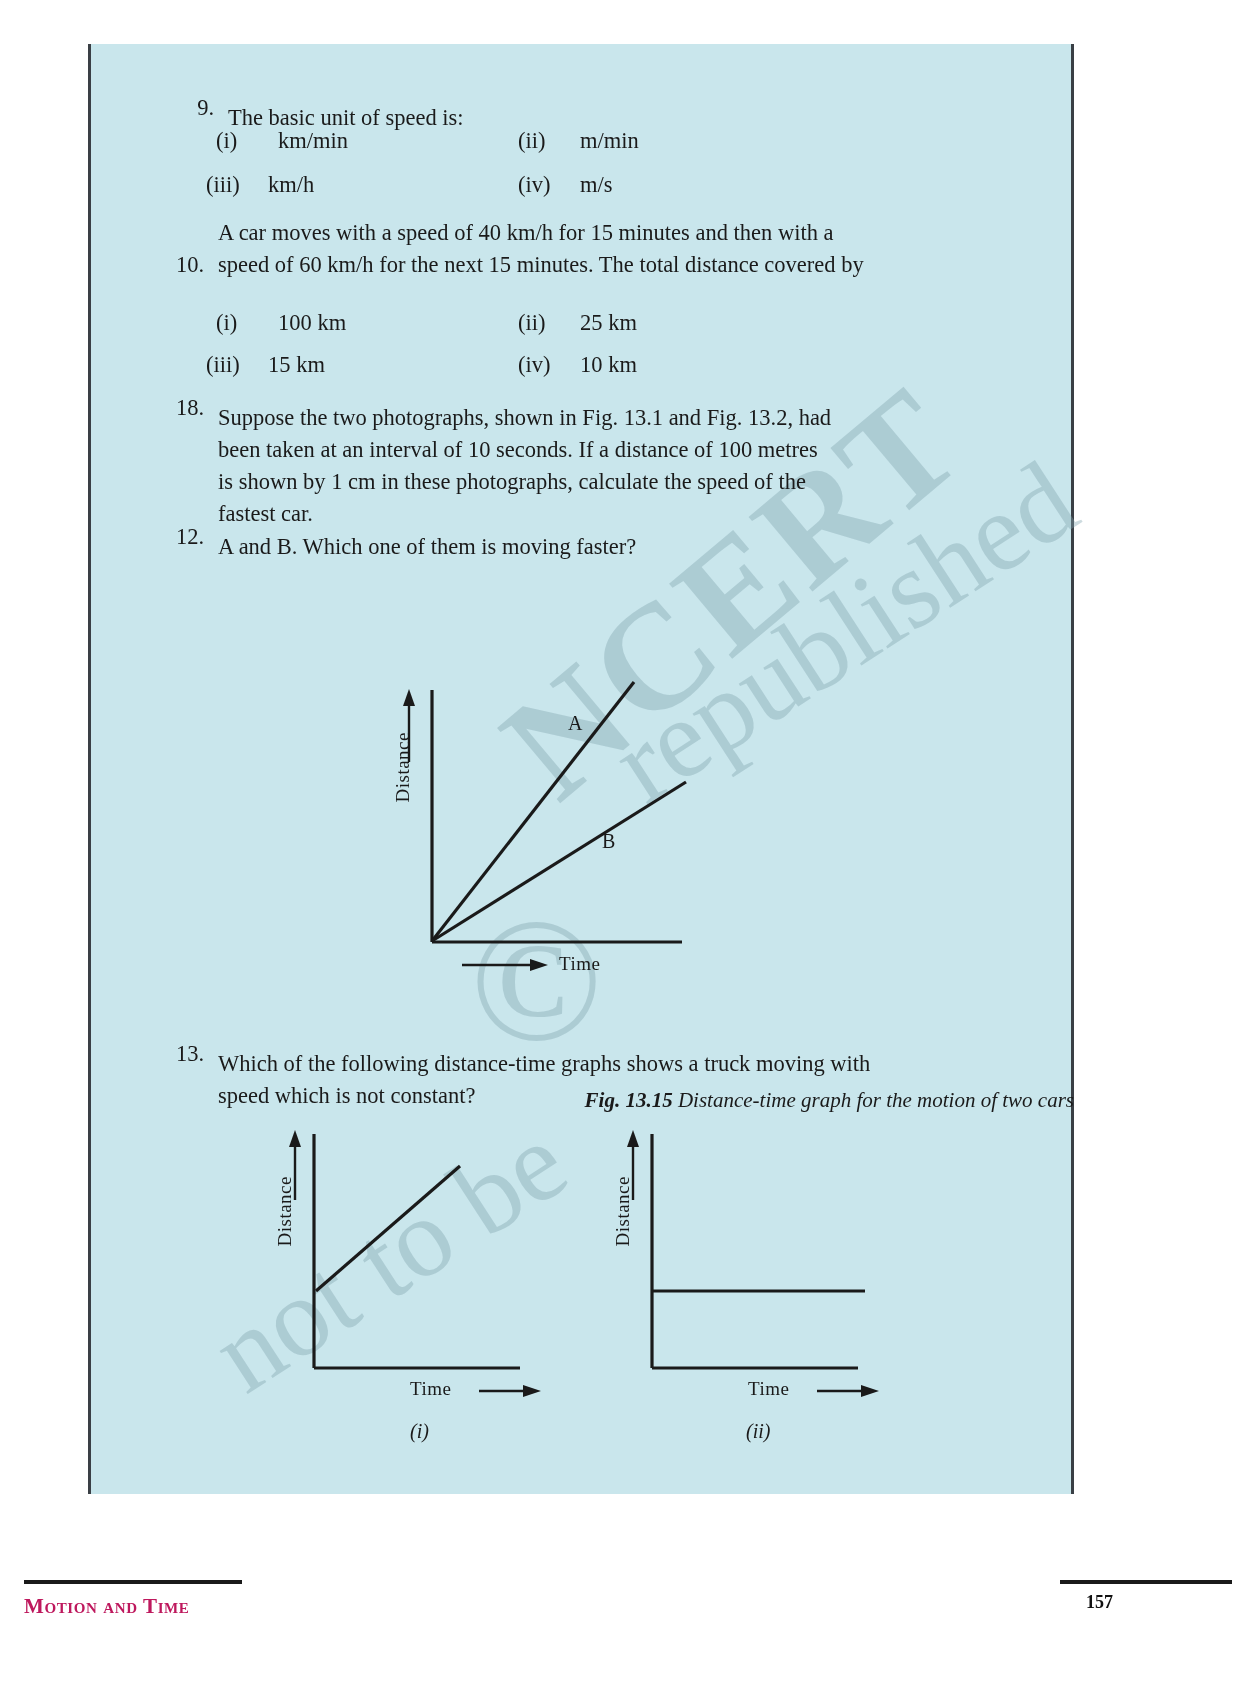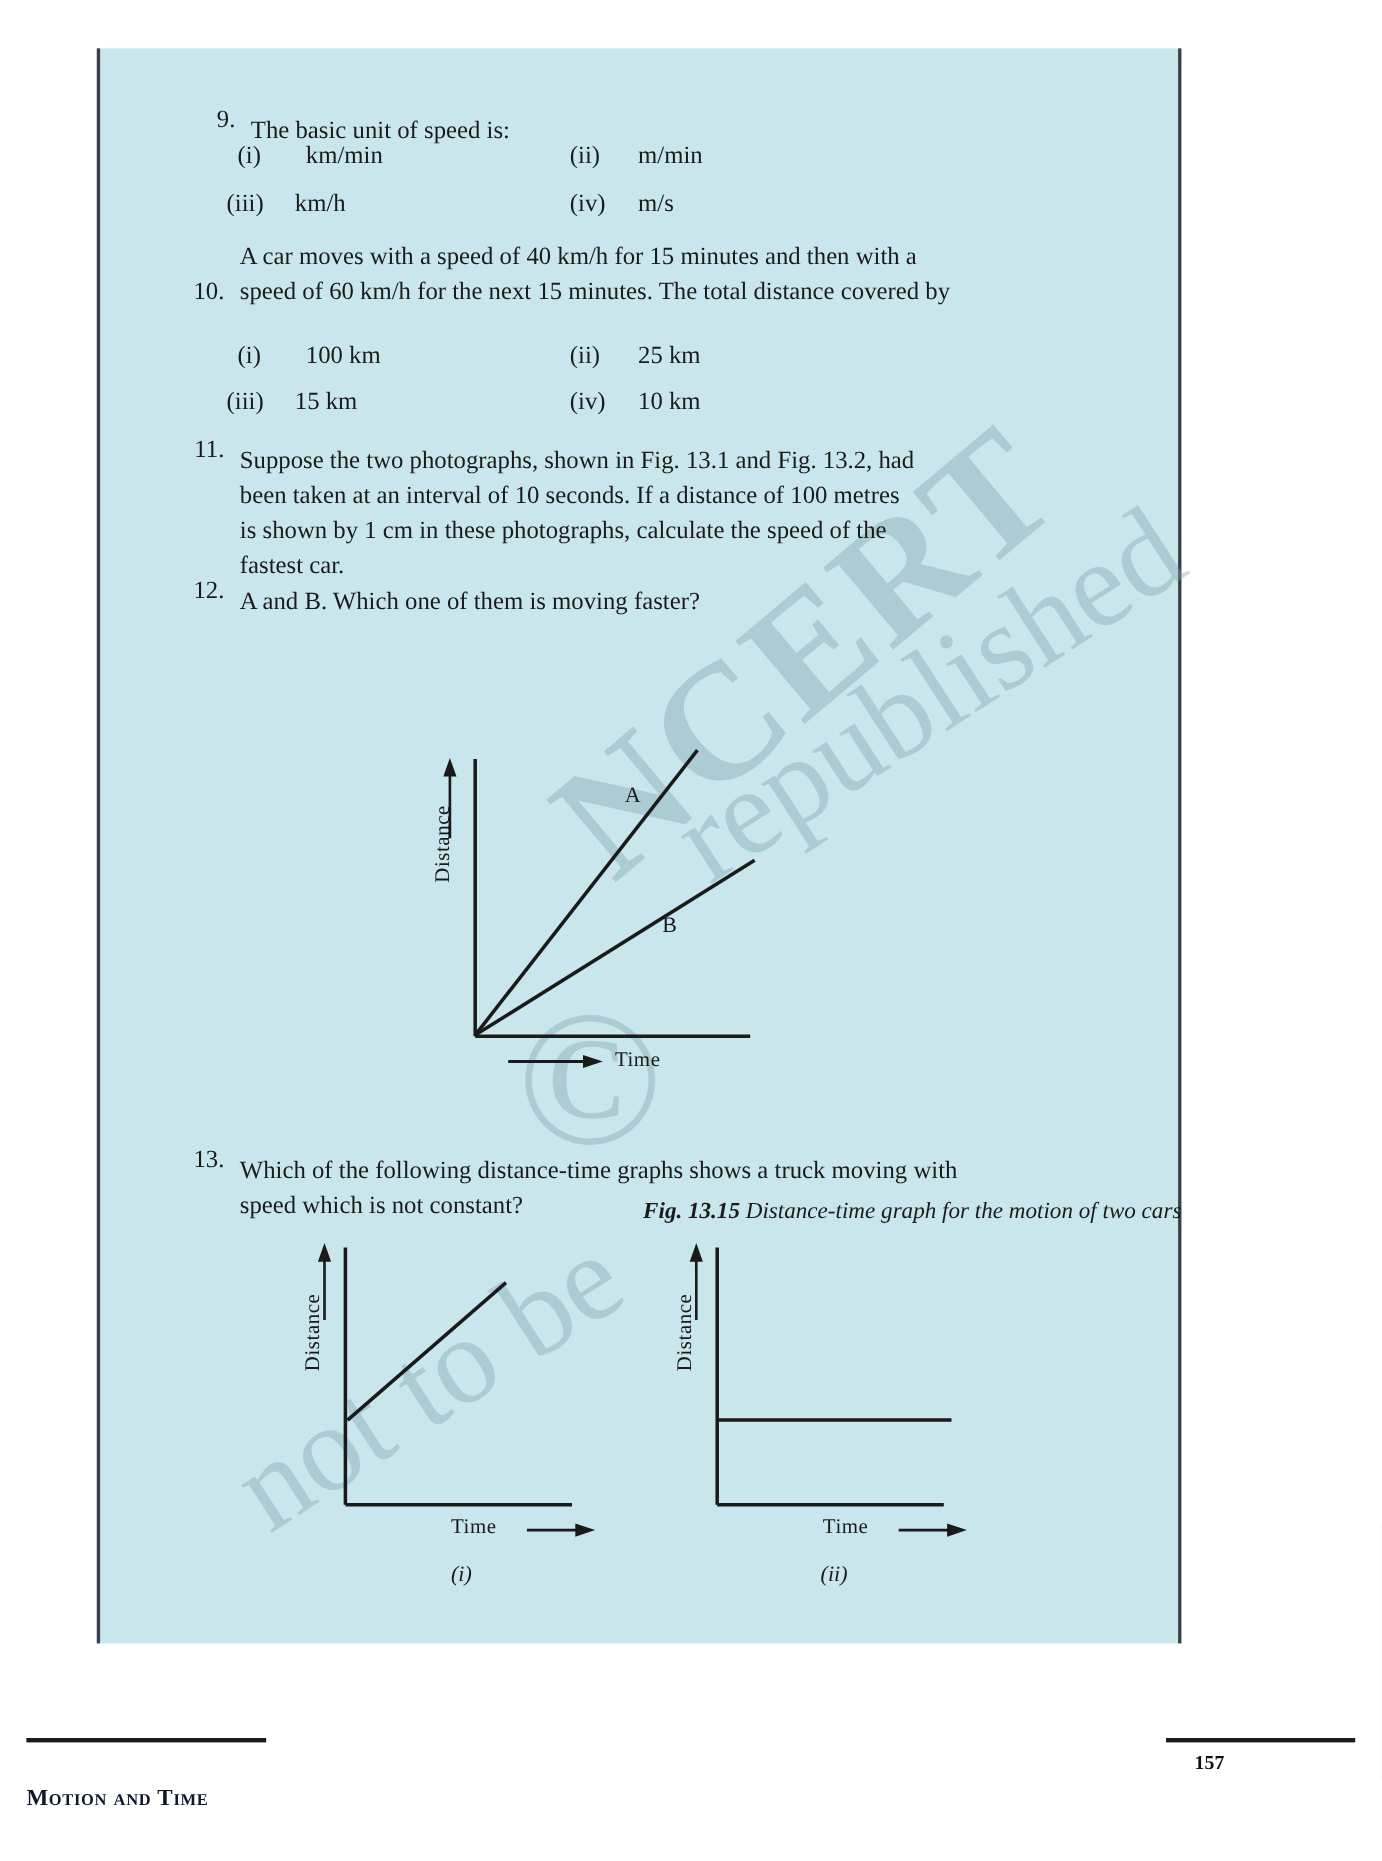--- a/index.html
+++ b/index.html
@@ -169,24 +169,23 @@
     width: 172px;
     height: 4px;
     background: #1a1a1a;
   }
   #footer-left {
     position: absolute;
     left: 24px;
     top: 1594px;
     font-size: 21px;
     font-weight: bold;
-    color: #0f172a;
+    color: #be185d;
     font-variant: small-caps;
     letter-spacing: 0.6px;
-    margin-top: 28px;
   }
   #footer-right {
     position: absolute;
     left: 1086px;
     top: 1592px;
     font-size: 18px;
     font-weight: bold;
     color: #111;
   }
 </style>
@@ -244,21 +243,21 @@
 <div class="opt-row" style="left:206px; top:350px;">
   <div class="opt-lbl">(iii)</div>
   <div class="opt-val">15 km</div>
 </div>
 <div class="opt-col2" style="left:518px; top:350px;">
   <div class="opt-lbl">(iv)</div>
   <div class="opt-val">10 km</div>
 </div>
 
 <div class="q-row" style="left:156px; top:392px;">
-  <div class="q-num">11.</div>
+  <div class="q-num">18.</div>
   <div class="q-text">
     <div>Suppose the two photographs, shown in Fig. 13.1 and Fig. 13.2, had</div>
     <div>been taken at an interval of 10 seconds. If a distance of 100 metres</div>
     <div>is shown by 1 cm in these photographs, calculate the speed of the</div>
     <div>fastest car.</div>
   </div>
 </div>
 
 <div class="q-row" style="left:156px; top:521px;">
   <div class="q-num">12.</div>

